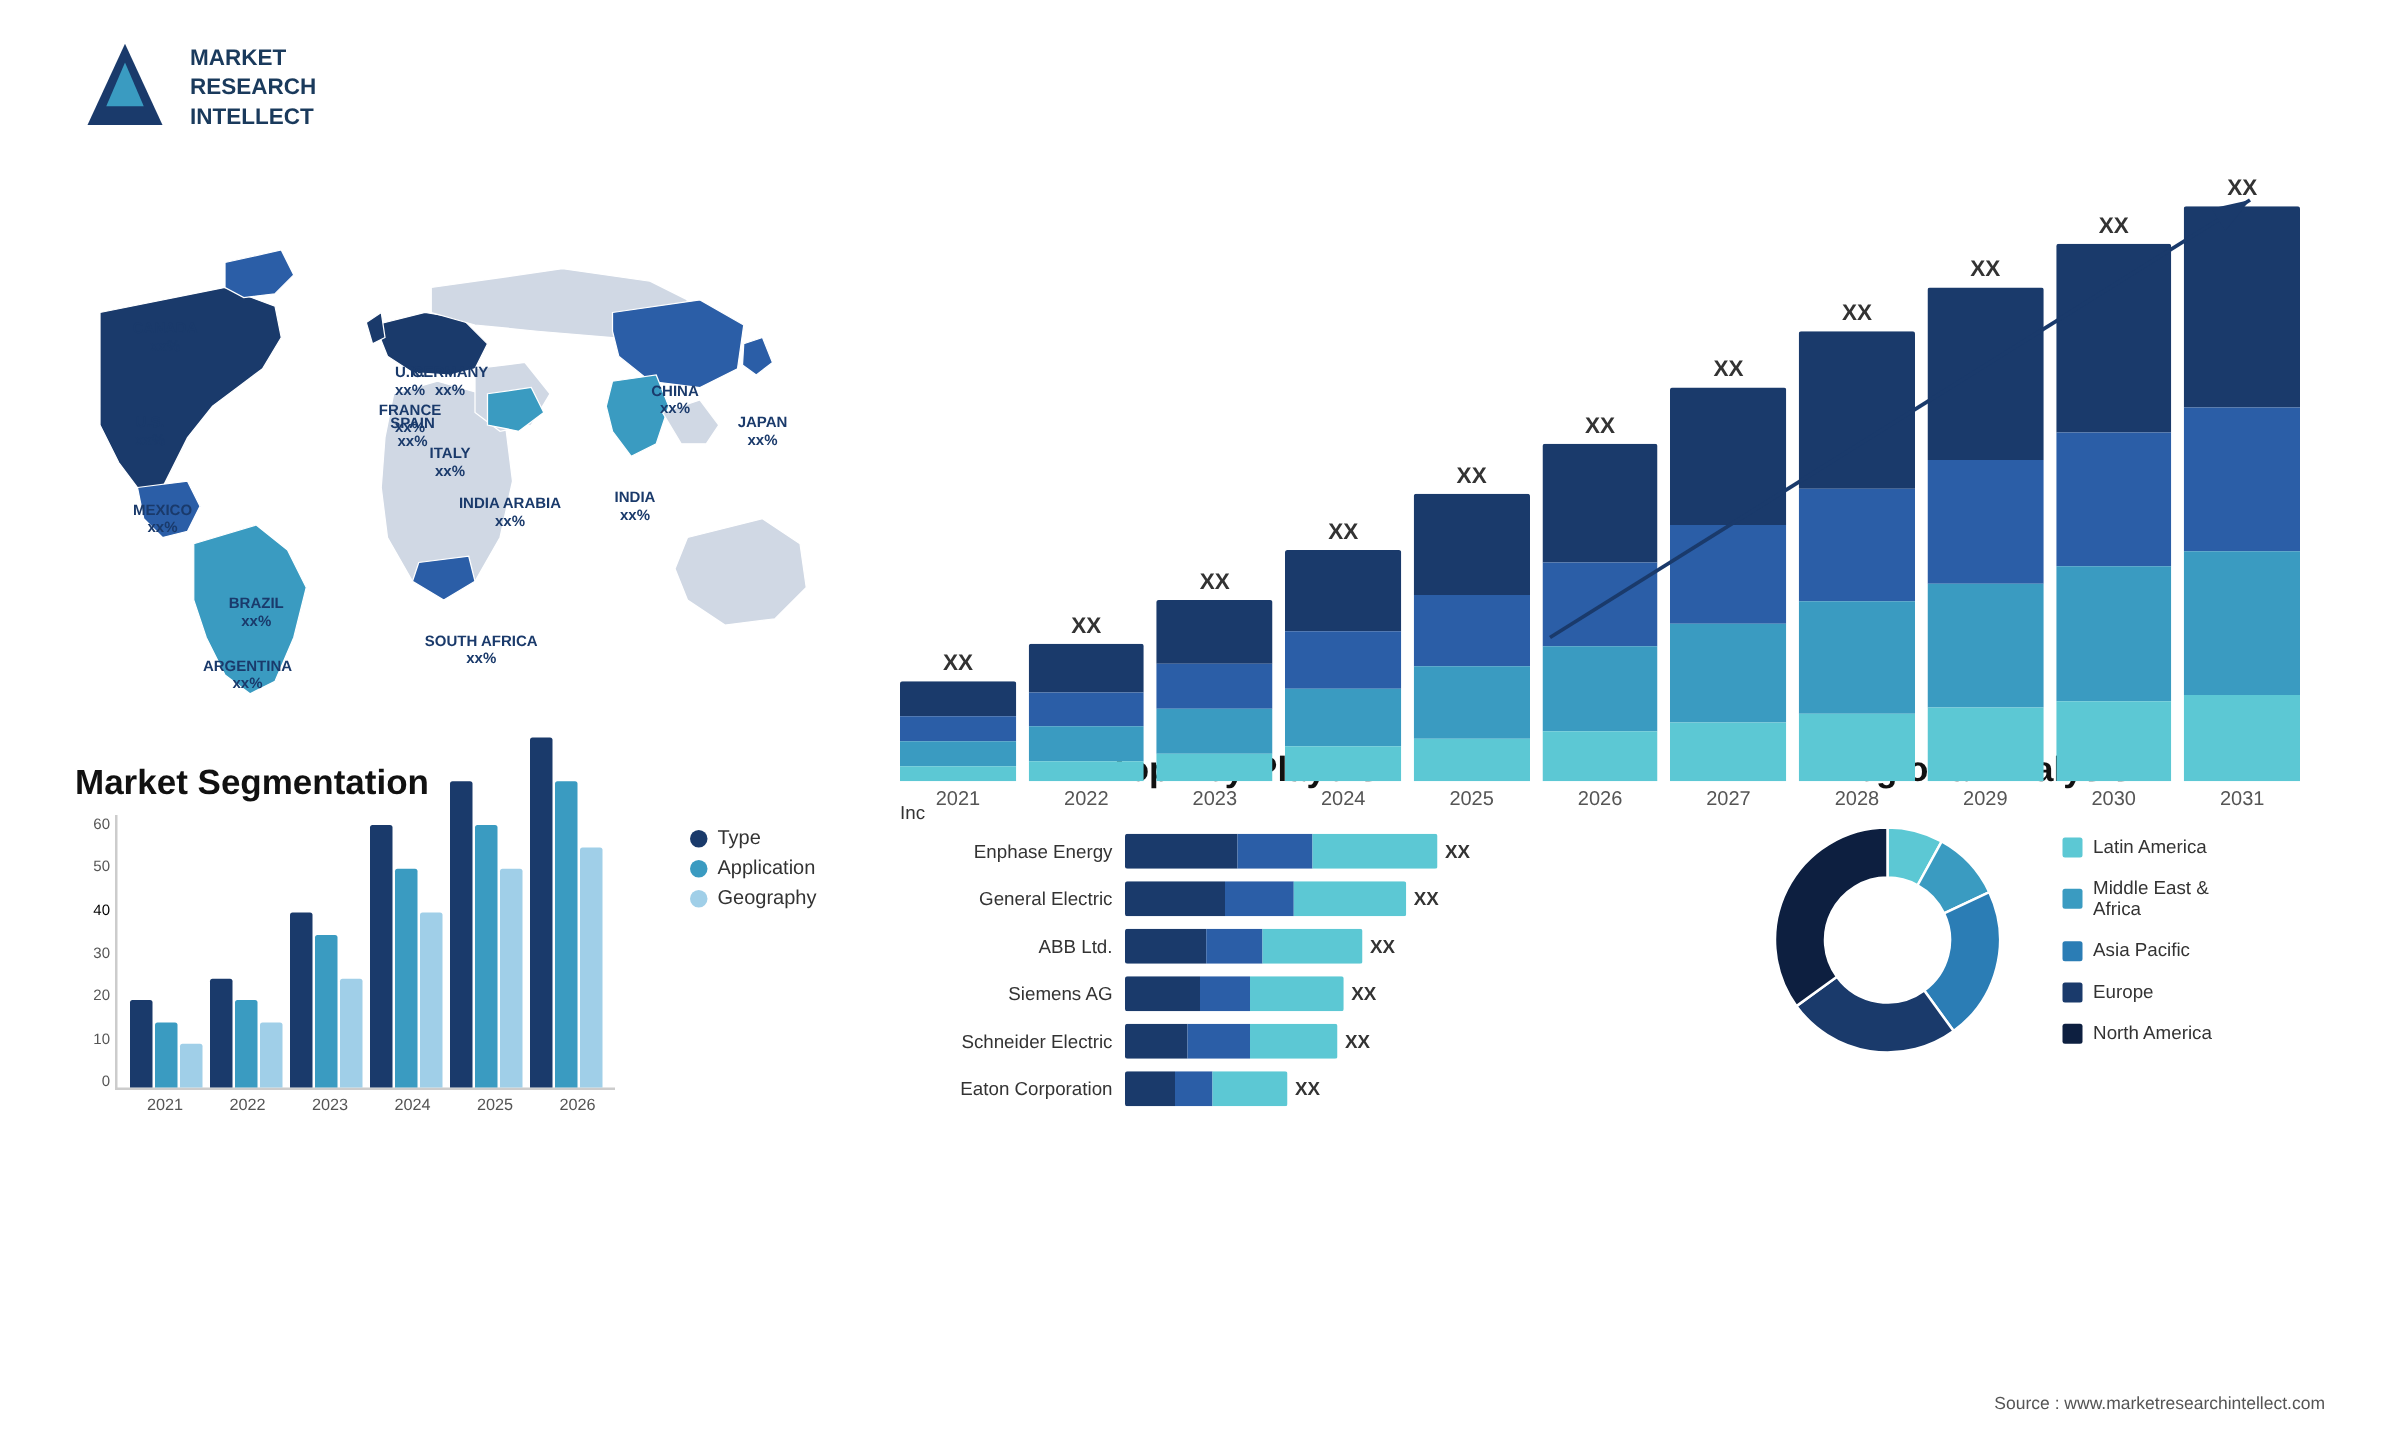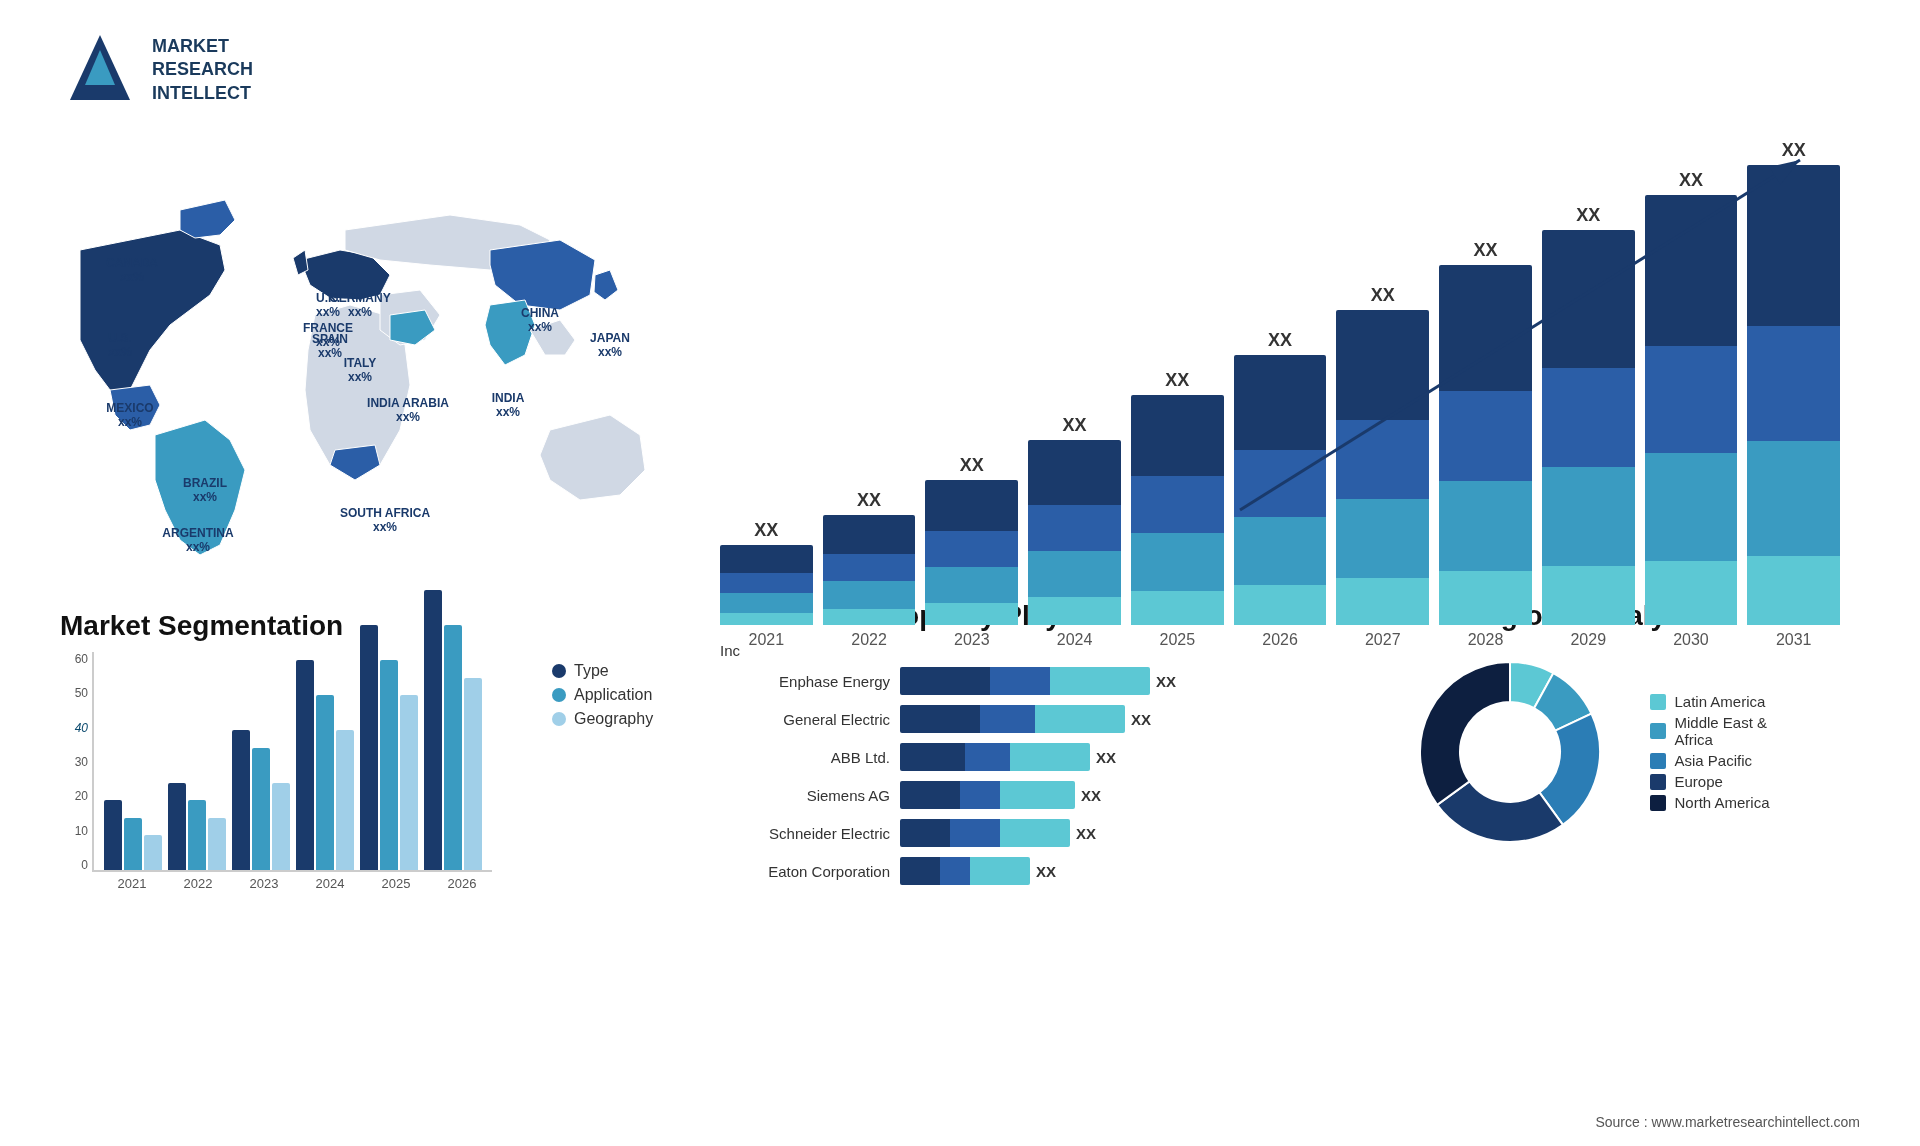--- a/index.html
+++ b/index.html
@@ -219,21 +219,21 @@
     }
     .donut-container {
       display: flex;
       align-items: center;
       gap: 30px;
       justify-content: center;
     }
     .donut-legend {
       display: flex;
       flex-direction: column;
-      gap: 4px;
+      gap: 16px;
     }
     .donut-legend-item {
       display: flex;
       align-items: center;
       gap: 8px;
       font-size: 15px;
       color: #333;
     }
     .donut-legend-color {
       width: 16px;
@@ -467,21 +467,21 @@
     </div>
   </div>
 
   <div class="bottom-left">
     <div class="section-title" style="text-align:left;font-size:28px;margin-bottom:10px;">Market Segmentation</div>
     <div style="display:flex;gap:20px;">
       <div style="position:relative;">
         <div style="position:absolute;left:0;top:0;height:220px;display:flex;flex-direction:column;justify-content:space-between;align-items:flex-end;width:28px;">
           <span style="font-size:12px;color:#555;">60</span>
           <span style="font-size:12px;color:#555;">50</span>
-          <span style="font-size:12px;color:#0c4a6e;font-style:italic;">40</span>
+          <span style="font-size:12px;color:#000000;">40</span>
           <span style="font-size:12px;color:#555;">30</span>
           <span style="font-size:12px;color:#555;margin-left:15px;">20</span>
           <span style="font-size:12px;color:#555;">10</span>
           <span style="font-size:12px;color:#555;">0</span>
         </div>
         <div class="seg-chart-area" style="margin-left:32px;" id="seg-chart-area">
         <div class="seg-bar-group">
               <div class="seg-bar" style="height: 70px; background: rgb(26, 58, 107);"></div>
               <div class="seg-bar" style="height: 52.5px; background: rgb(58, 155, 193);"></div>
               <div class="seg-bar" style="height: 35px; background: rgb(160, 207, 232);"></div>

